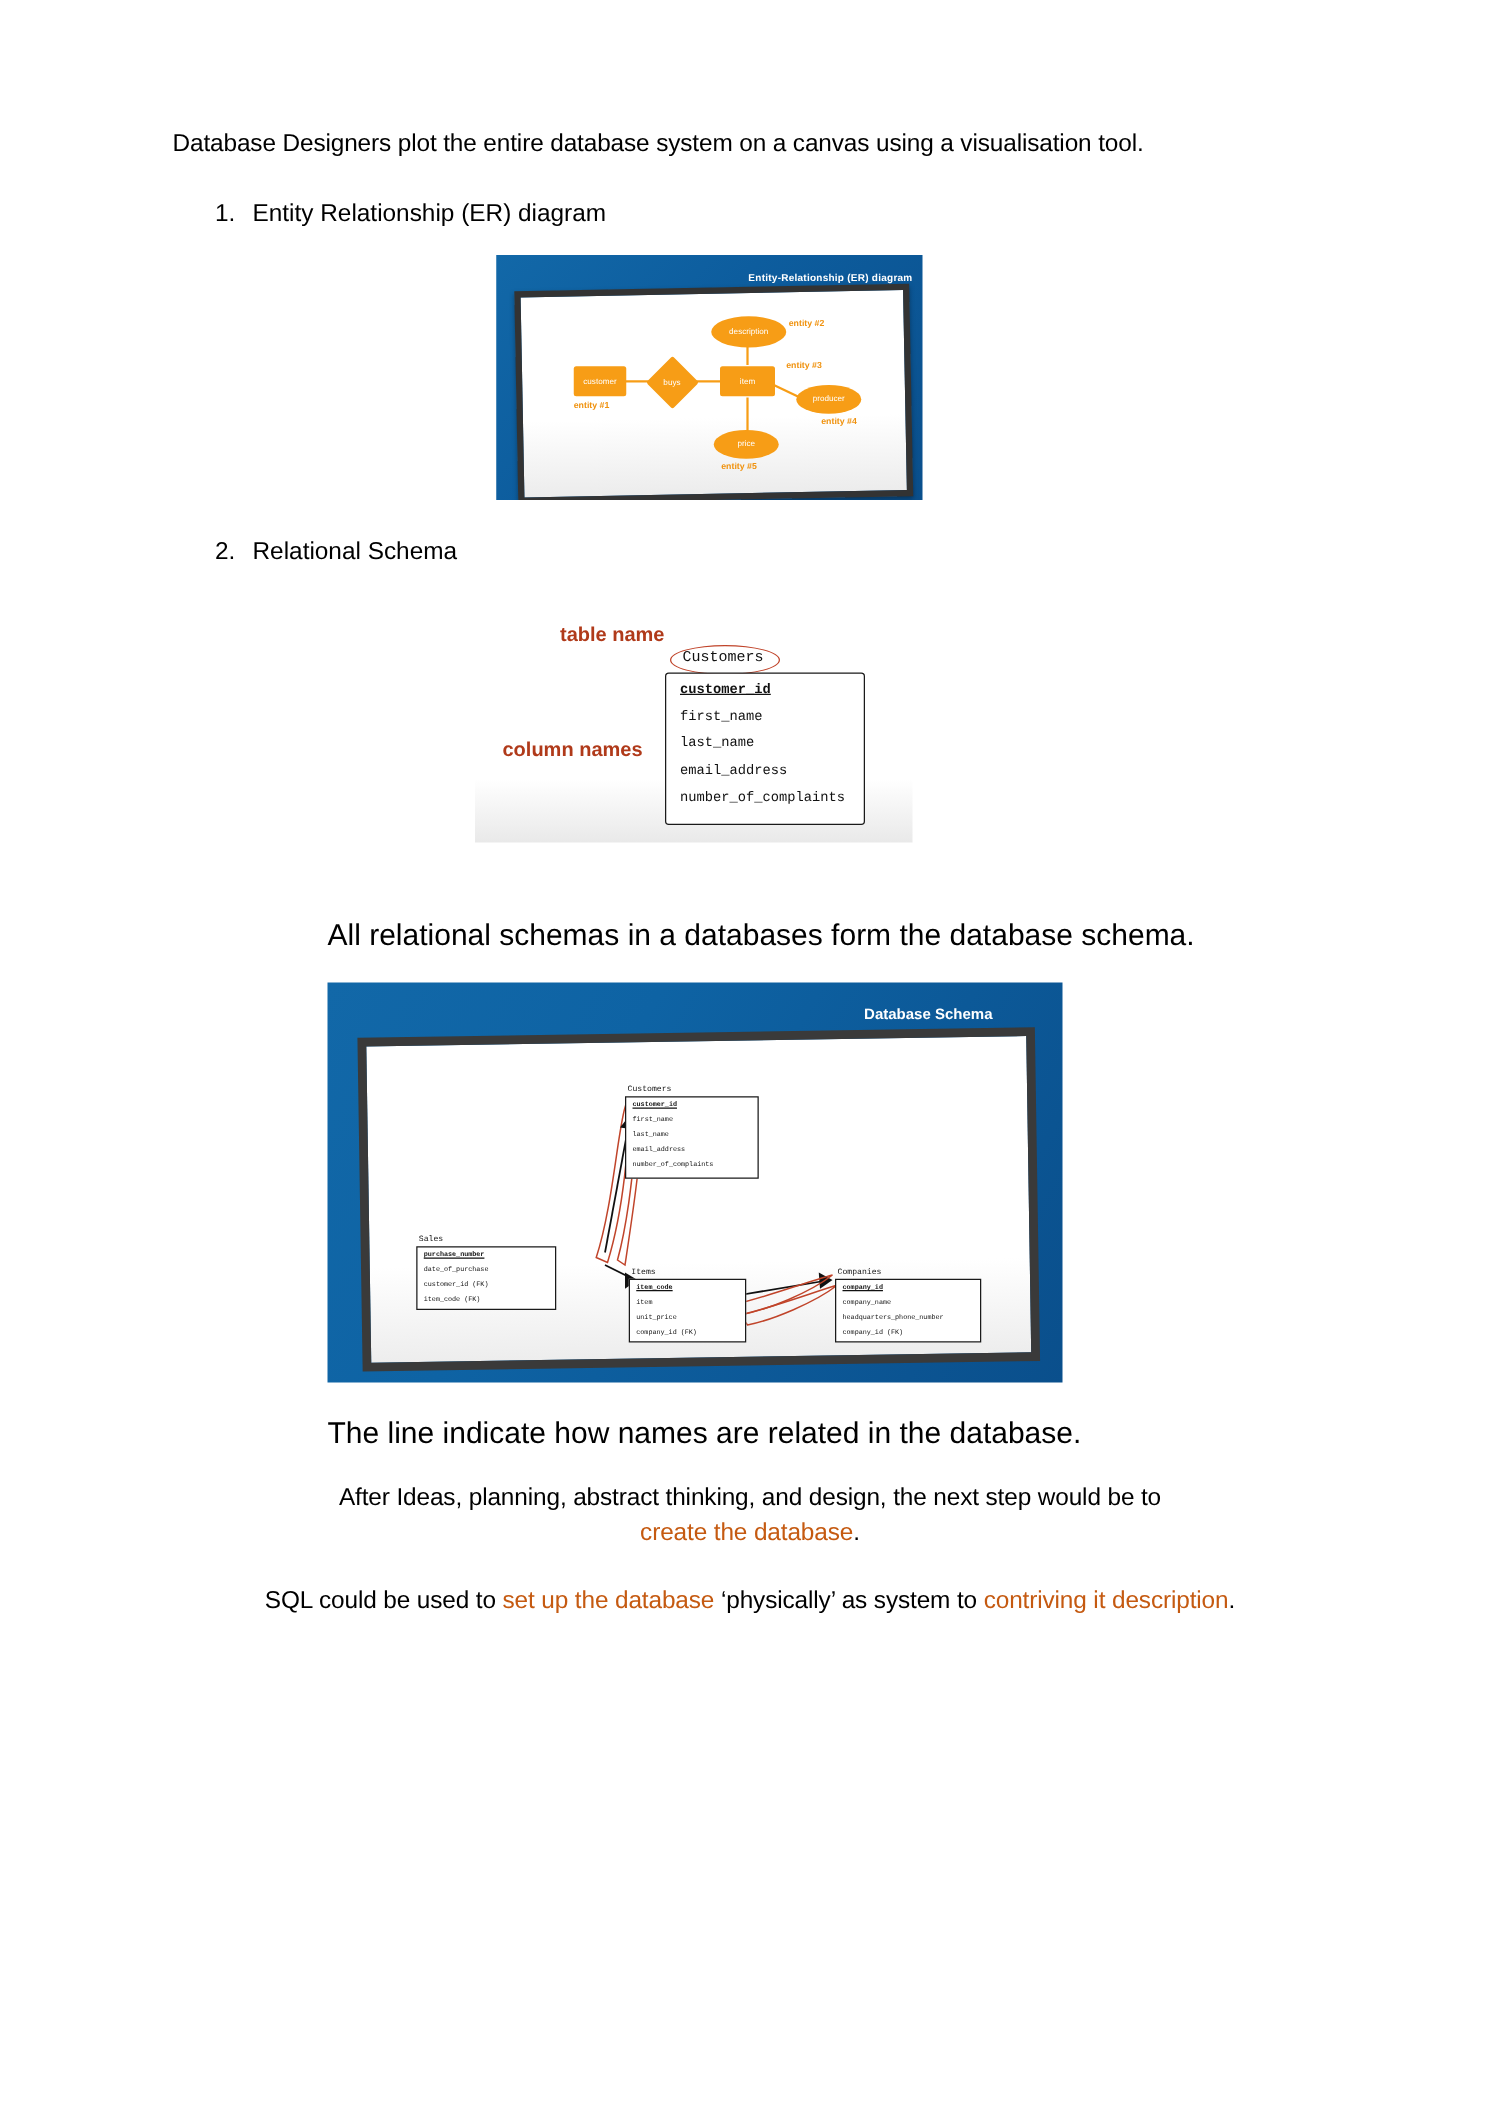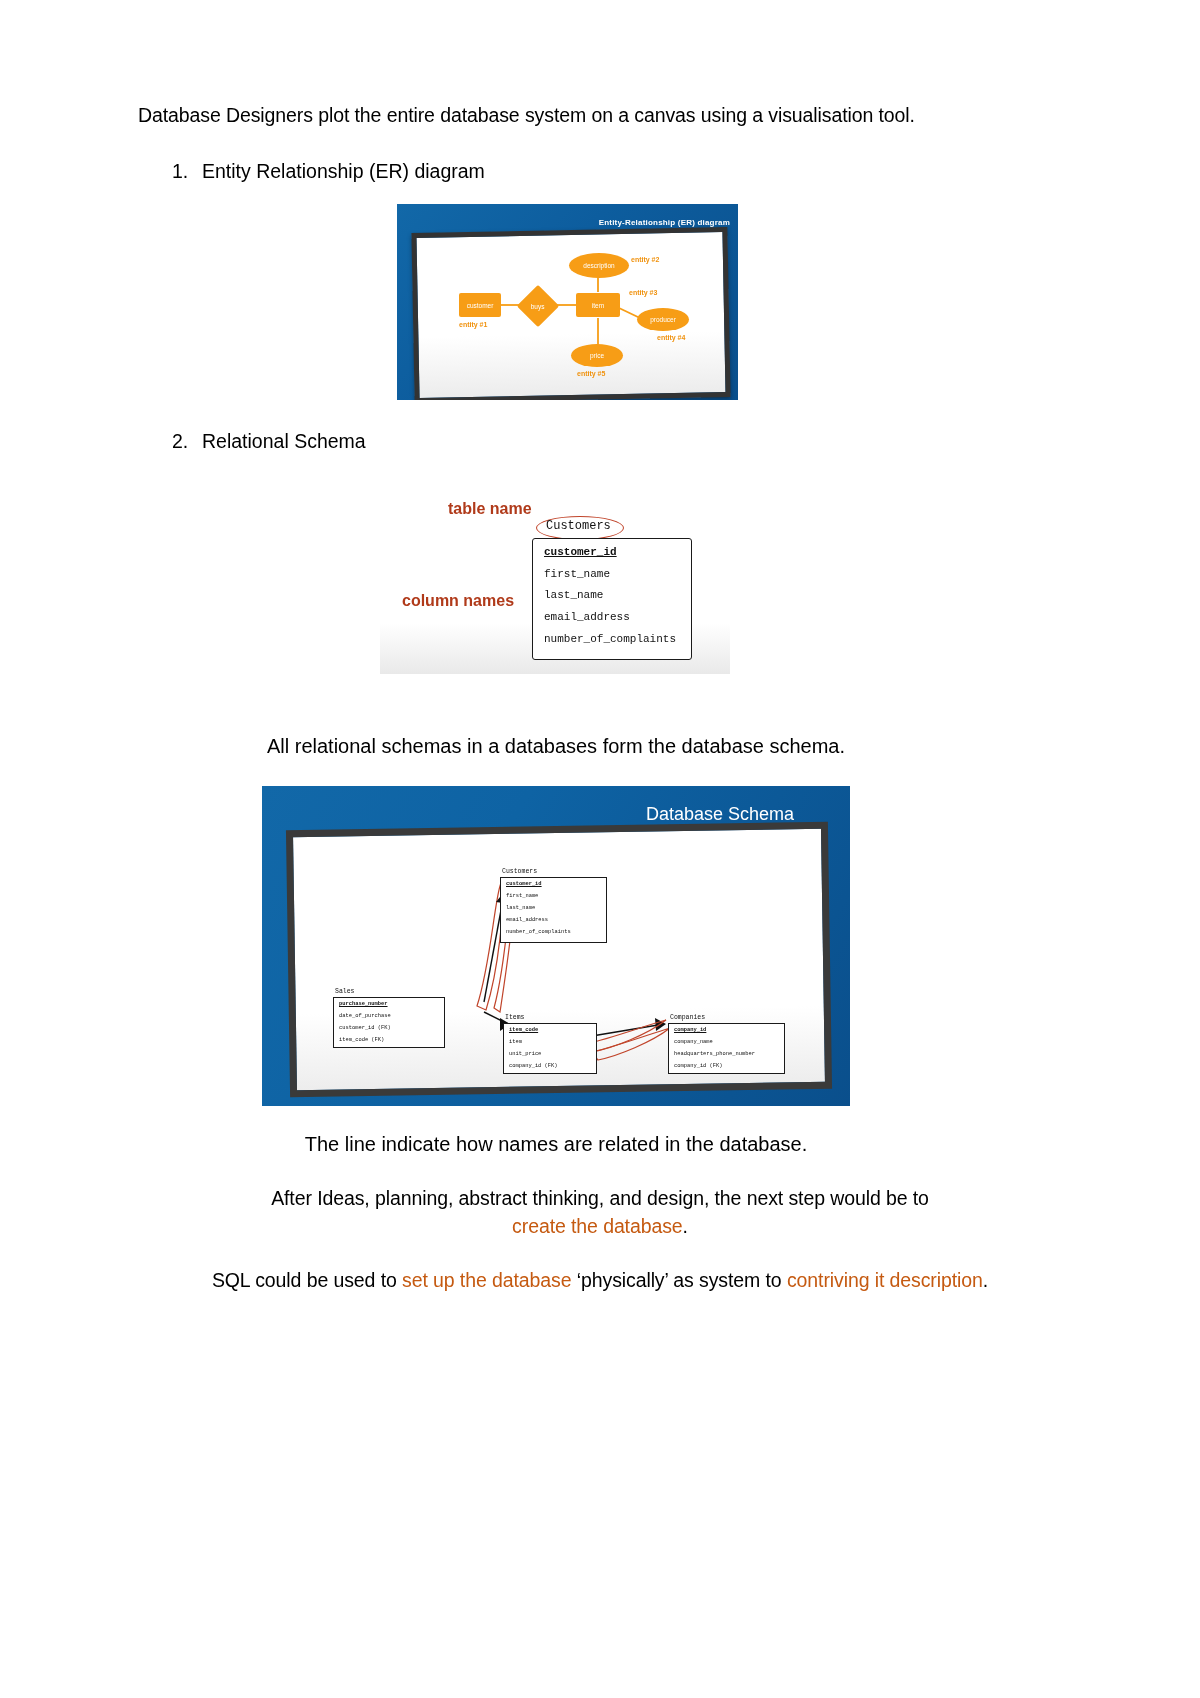--- a/index.html
+++ b/index.html
@@ -77,40 +77,40 @@
   }
   .pk{text-decoration:underline;font-weight:bold;}
 
   
   .pic-db{
     position:absolute;left:262px;top:786px;width:588px;height:320px;
     background:linear-gradient(120deg,#1268a8 0%,#0e63a4 35%,#0a4f8c 100%);
     overflow:hidden;
   }
   .pic-db .title{
-    position:absolute;right:56px;top:18px;color:#fff;font-weight:normal;font-size:18px;
+    position:absolute;right:56px;top:18px;color:#fff;font-weight:bold;font-size:12px;
     font-family:"Liberation Sans",sans-serif;white-space:nowrap;
   }
   .db-board{
     position:absolute;left:26px;top:40px;width:528px;height:253px;
     background:linear-gradient(180deg,#ffffff 0%,#ffffff 70%,#ededed 100%);
     border:7px solid #3a3a3a;transform:rotate(-0.9deg);
   }
   .db-inner{position:absolute;left:0;top:0;width:588px;height:320px;}
   .db-tname{
     position:absolute;font-family:"Liberation Mono",monospace;font-size:6.5px;color:#111;
     white-space:nowrap;
   }
   .db-box{position:absolute;border:1.1px solid #1a1a1a;background:#fff;}
   .db-col{
     position:absolute;font-family:"Liberation Mono",monospace;font-size:5.4px;color:#111;
     white-space:nowrap;
   }
   .caption{
-    position:absolute;font-size:20px;color:#000;text-align:center;white-space:nowrap;
+    position:absolute;font-size:24px;color:#000;text-align:center;white-space:nowrap;
   }
   .accent{color:#C55A11;}
 </style>
 </head>
 <body>
 
 <div class="page">
 
   <div class="body-text intro">Database Designers plot the entire database system on a canvas using a visualisation tool.</div>
 

